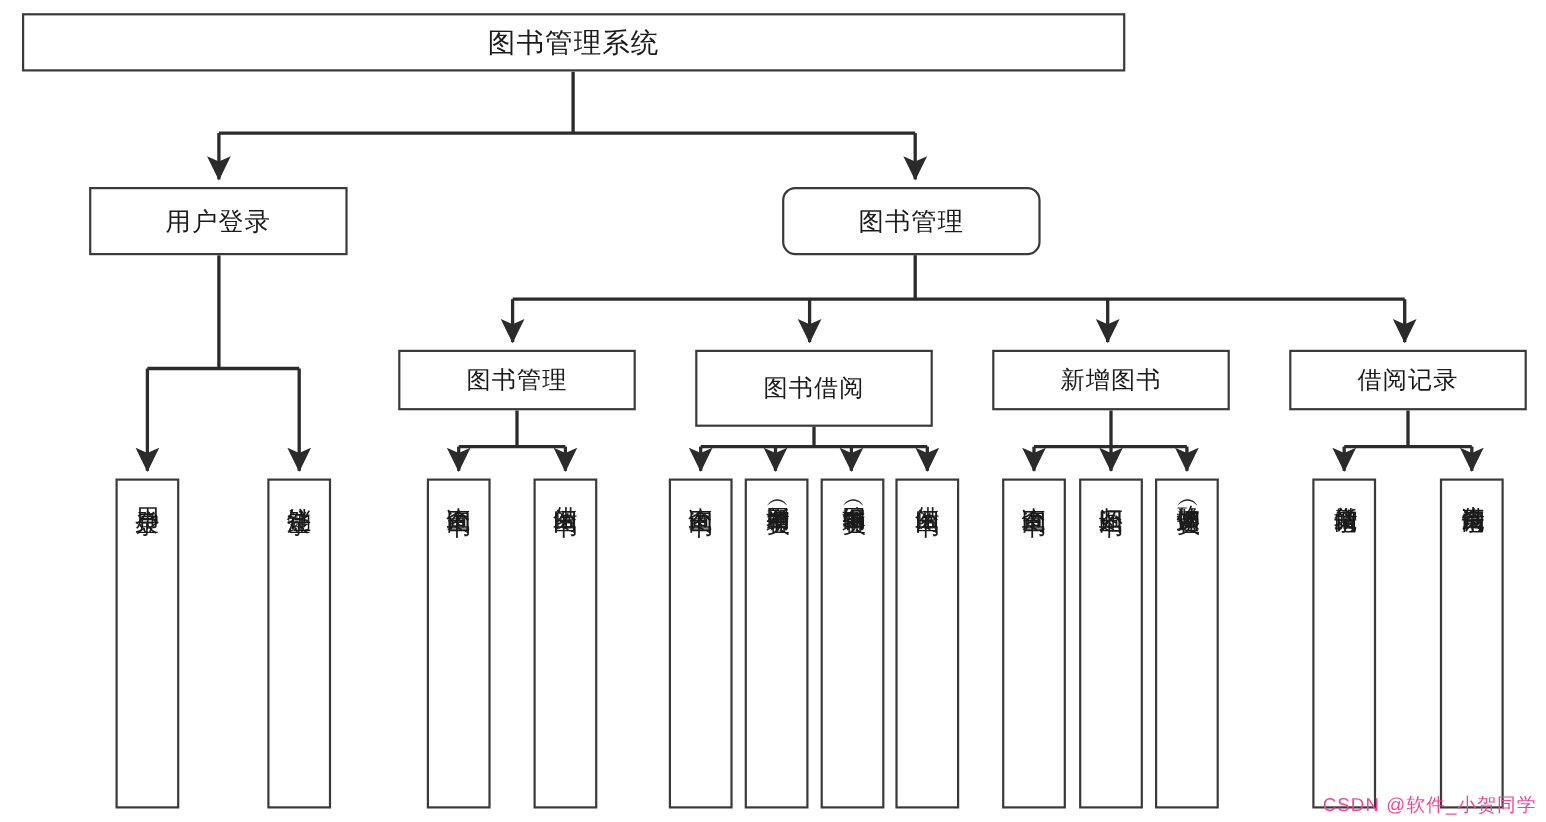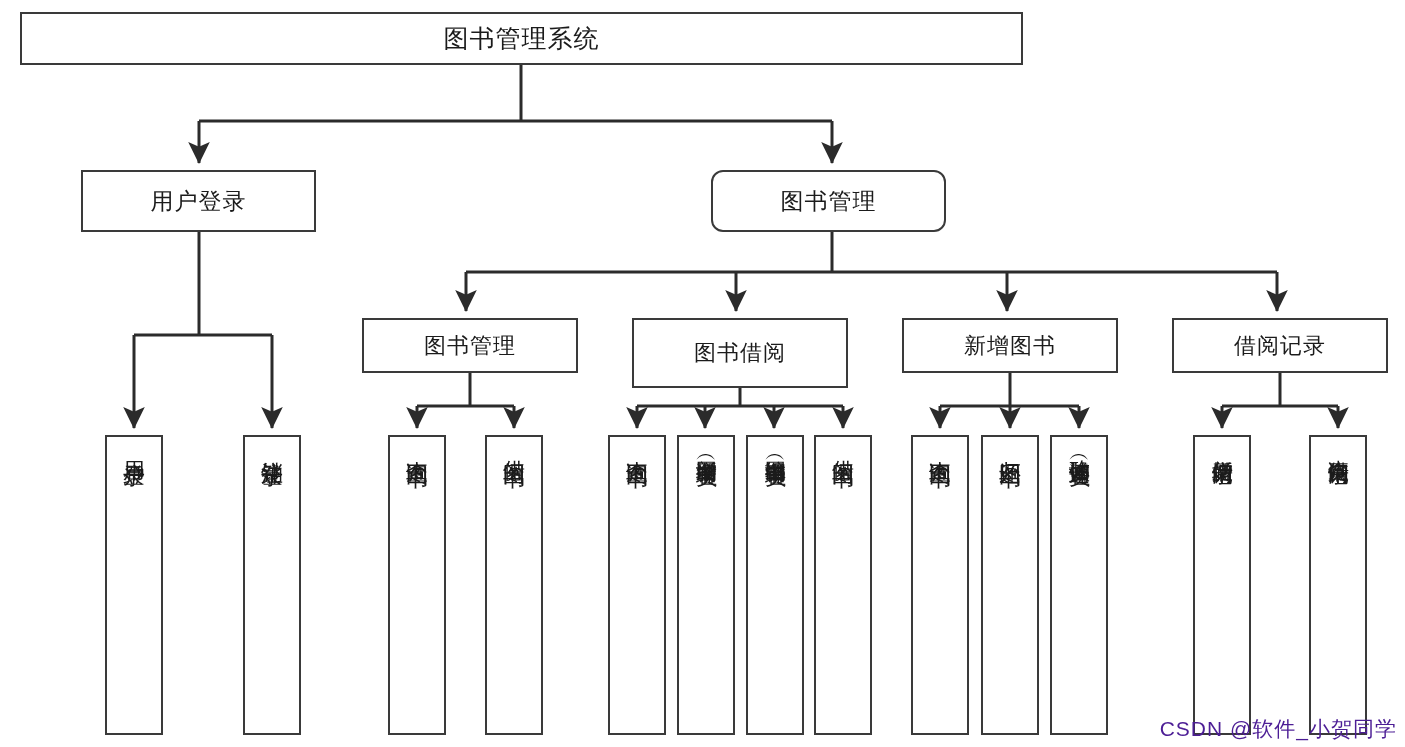--- a/index.html
+++ b/index.html
@@ -48,22 +48,22 @@
     line-height:1.18;
     letter-spacing:2px;
     white-space:nowrap;
     display:block;
   }
   .leaf-tall .vtext{ font-size:21px; letter-spacing:1px; }
   .watermark{
     position:absolute;
     right:8px;
     bottom:4px;
-    font-size:21px;
-    color:#4c1d95;
+    font-size:17px;
+    color:#ec4899;
     letter-spacing:1px;
     z-index:6;
     white-space:nowrap;
   }
 </style>
 </head>
 <body>
 
 <div id="canvas">
 

